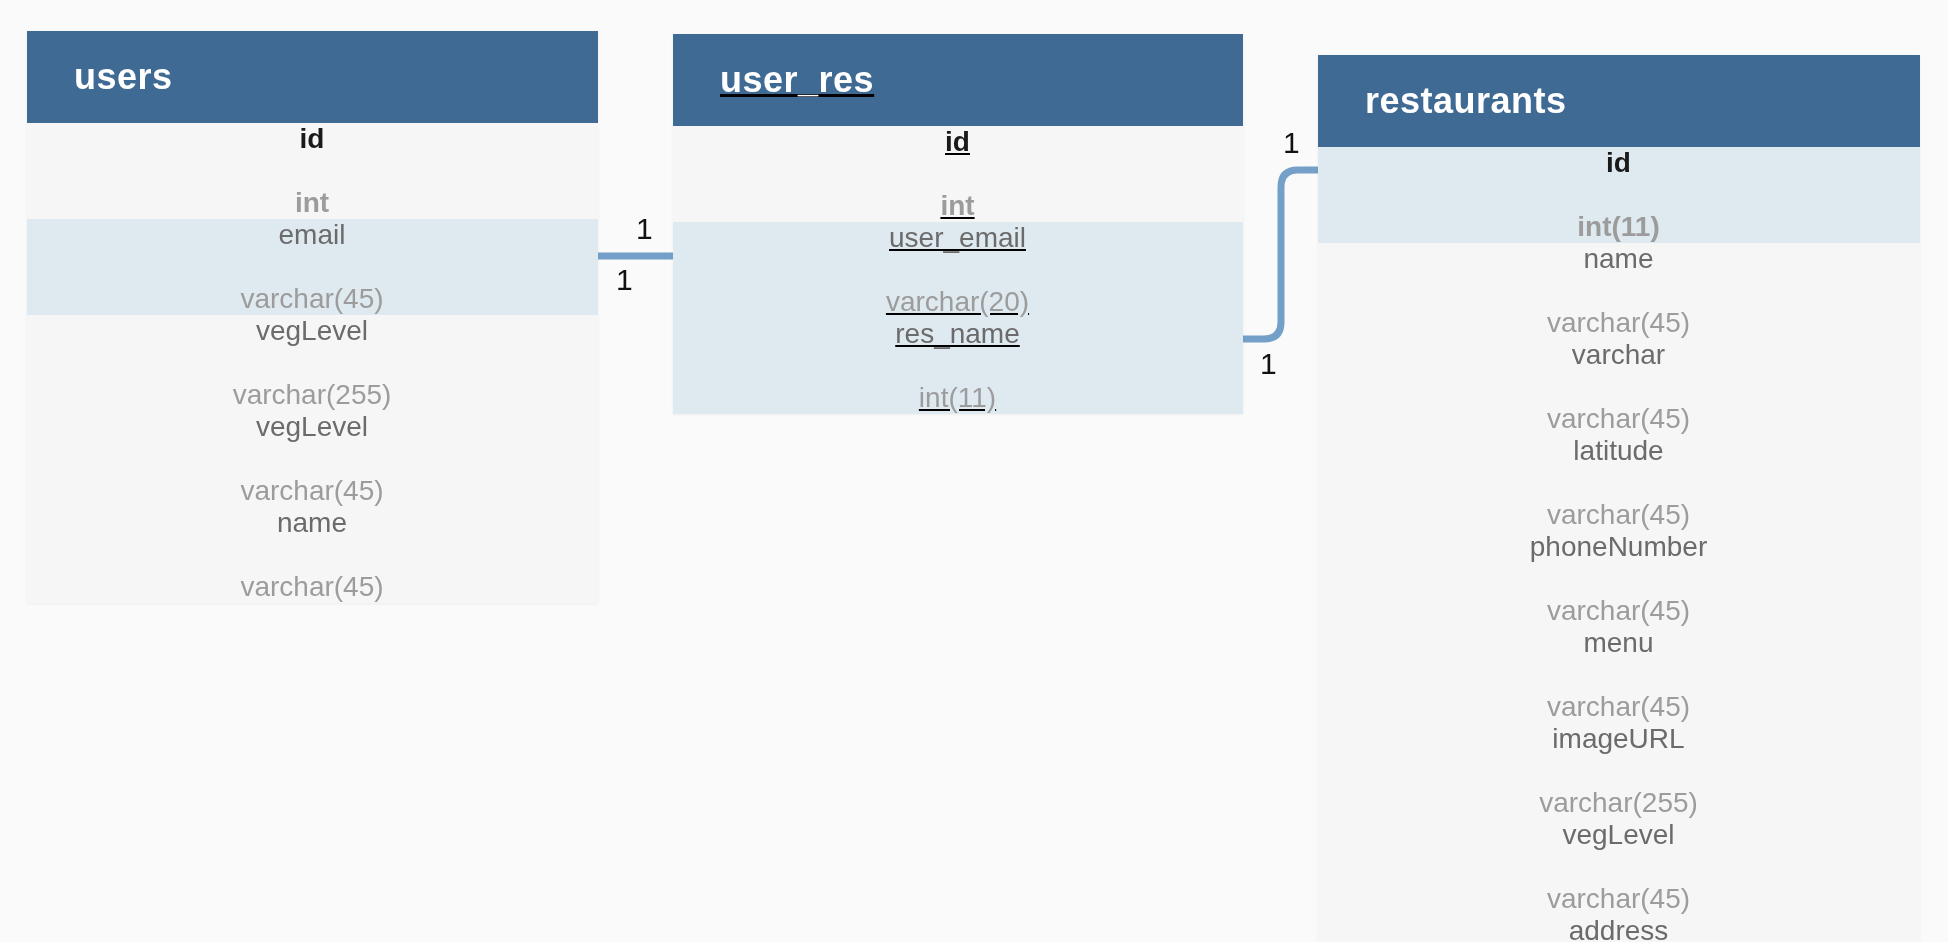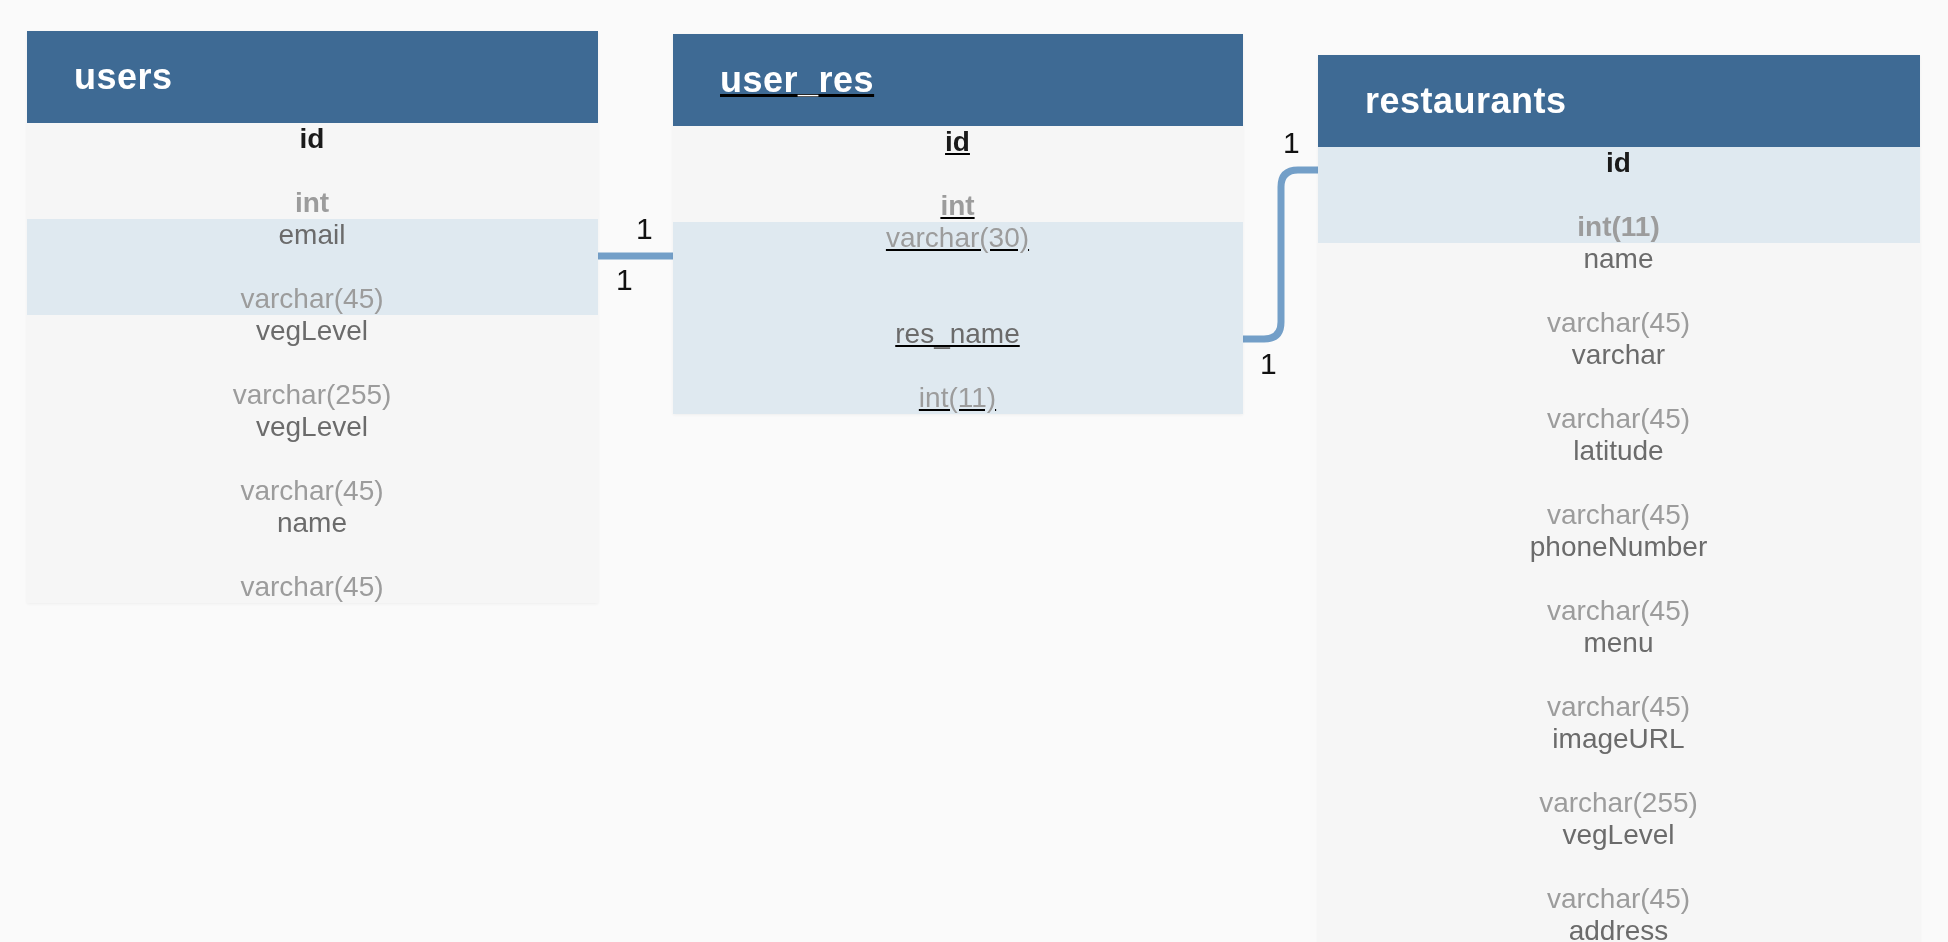--- a/index.html
+++ b/index.html
@@ -116,21 +116,22 @@
   </div>
 
   <div class="erd-table" id="tbl-user-res">
     <div class="tbl-header">user_res</div>
     <div class="rows">
         <div class="row pk">
           <span class="col-name">id</span>
           <span class="col-type">int</span>
         </div>
         <div class="row hl">
-          <span class="col-type">varchar(30)</span>
+          <span class="col-name">user_email</span>
+          <span class="col-type">varchar(20)</span>
         </div>
         <div class="row hl">
           <span class="col-name">res_name</span>
           <span class="col-type">int(11)</span>
         </div>
       </div>
   </div>
 
   <div class="erd-table" id="tbl-restaurants">
     <div class="tbl-header">restaurants</div>

